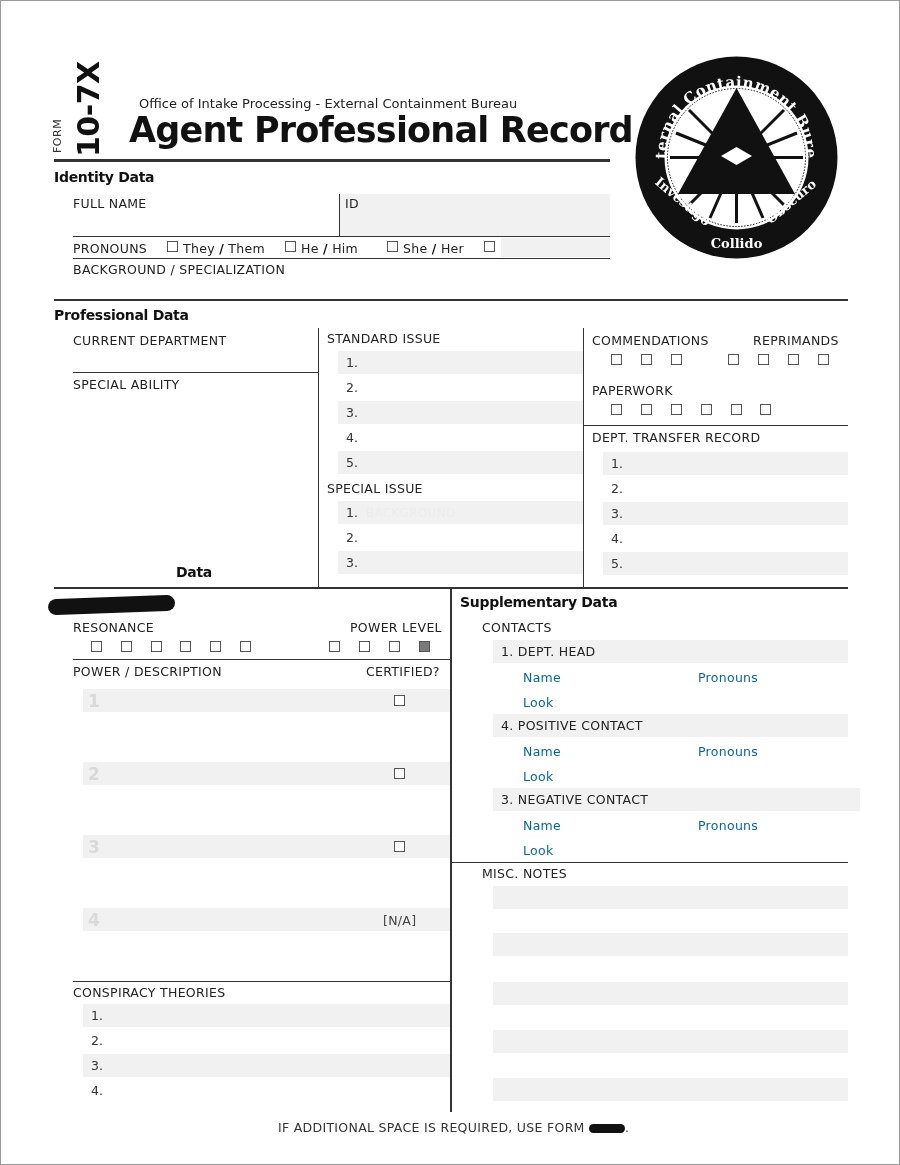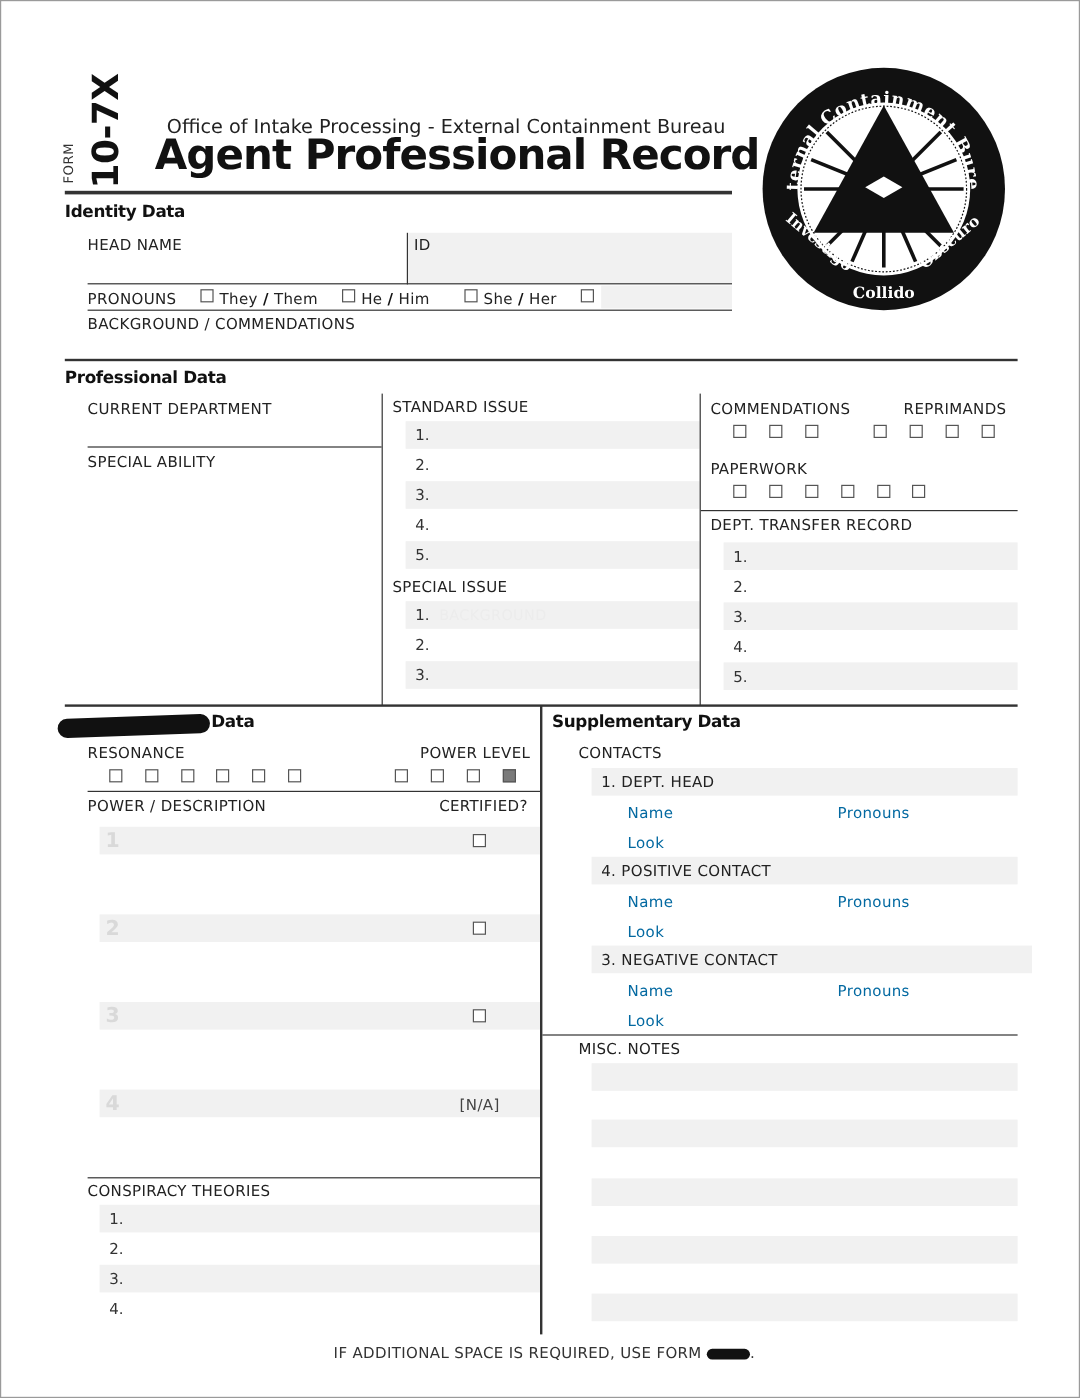--- a/index.html
+++ b/index.html
@@ -25,21 +25,21 @@
   .slash { font-weight: bold; color: #111; }
   .redact { position: absolute; background: #111; border-radius: 8px; }
 </style>
 </head>
 <body>
 
 <div class="page">
 
   <div class="abs" style="left:50px; top:152px; transform-origin:0 0; transform:rotate(-90deg); font-size:11px; color:#333; letter-spacing:0.5px;">FORM</div>
   <div class="abs" style="left:70px; top:156px; transform-origin:0 0; transform:rotate(-90deg); font-size:30px; font-weight:bold; color:#111; letter-spacing:-0.5px;">10-7X</div>
-  <div class="abs" style="left:138px; top:95px; font-size:16px; color:#222;">Office of Intake Processing - External Containment Bureau</div>
+  <div class="abs" style="left:138px; top:95px; font-size:13px; color:#222;">Office of Intake Processing - External Containment Bureau</div>
   <div class="abs title" style="left:128px; top:109px;">Agent Professional Record</div>
   <div class="hline2" style="left:53px; top:158px; width:556px; height:3px;"></div>
 
   <div class="abs" style="left:633px; top:54px; width:205px; height:205px;">
     <svg width="205" height="205" viewBox="0 0 205 205">
       <defs>
         <path id="arcTop" d="M 32 102 A 70 70 0 0 1 172 102"></path>
         <path id="arcBot" d="M 22 100 A 80 80 0 0 0 183 100"></path>
       </defs>
       <circle cx="102.5" cy="102.5" r="101" fill="#111"></circle>
@@ -64,39 +64,39 @@
         <textPath href="#arcTop" startOffset="50%" text-anchor="middle">External Containment Bureau</textPath>
       </text>
       <text x="46" y="150" font-family="'DejaVu Serif', serif" font-size="13" font-weight="bold" fill="#fff" transform="rotate(40 46 150)" text-anchor="middle">Investigo</text>
       <text x="102.5" y="193" font-family="'DejaVu Serif', serif" font-size="13" font-weight="bold" fill="#fff" text-anchor="middle">Collido</text>
       <text x="160" y="150" font-family="'DejaVu Serif', serif" font-size="13" font-weight="bold" fill="#fff" transform="rotate(-40 160 150)" text-anchor="middle">Obscuro</text>
     </svg>
   </div>
 
   <div class="abs section" style="left:53px; top:168px;">Identity Data</div>
 
-  <div class="abs lbl" style="left:72px; top:195px;">HEAD NAME</div>
+  <div class="abs lbl" style="left:72px; top:195px;">FULL NAME</div>
   <div class="abs" style="left:72px; top:210px; width:265px; height:24px;"></div>
   <div class="vline" style="left:338px; top:193px; height:43px;"></div>
   <div class="abs shade" style="left:339px; top:193px; width:270px; height:42px;"></div>
   <div class="abs lbl" style="left:344px; top:195px;">ID</div>
   <div class="hline" style="left:72px; top:235px; width:537px;"></div>
 
   <div class="abs lbl" style="left:72px; top:240px;">PRONOUNS</div>
   <div class="cb" style="left:166px; top:240px;"></div>
   <div class="abs lbl" style="left:182px; top:240px;"><span>They</span> <span class="slash">/</span> <span>Them</span></div>
   <div class="cb" style="left:284px; top:240px;"></div>
   <div class="abs lbl" style="left:300px; top:240px;"><span>He</span> <span class="slash">/</span> <span>Him</span></div>
   <div class="cb" style="left:386px; top:240px;"></div>
   <div class="abs lbl" style="left:402px; top:240px;"><span>She</span> <span class="slash">/</span> <span>Her</span></div>
   <div class="cb" style="left:483px; top:240px;"></div>
   <div class="abs shade" style="left:500px; top:237px; width:109px; height:19px;"></div>
   <div class="hline" style="left:72px; top:257px; width:537px;"></div>
 
-  <div class="abs lbl" style="left:72px; top:261px;">BACKGROUND / COMMENDATIONS</div>
+  <div class="abs lbl" style="left:72px; top:261px;">BACKGROUND / SPECIALIZATION</div>
   <div class="abs" style="left:72px; top:276px; width:537px; height:22px;"></div>
 
   <div class="hline2" style="left:53px; top:298px; width:794px;"></div>
 
   <div class="abs section" style="left:53px; top:306px;">Professional Data</div>
 
   <div class="abs lbl" style="left:72px; top:332px;">CURRENT DEPARTMENT</div>
   <div class="abs" style="left:72px; top:348px; width:244px; height:22px;"></div>
   <div class="hline" style="left:72px; top:371px; width:245px;"></div>
   <div class="abs lbl" style="left:72px; top:376px;">SPECIAL ABILITY</div>
@@ -167,21 +167,21 @@
   <div class="row" style="left:602px; top:526px; width:245px;">
       <span class="num">4.</span>
     </div>
   <div class="row shade" style="left:602px; top:551px; width:245px;">
       <span class="num">5.</span>
     </div>
 
   <div class="hline2" style="left:53px; top:586px; width:794px;"></div>
 
   <div class="redact" style="left:47px; top:596px; width:127px; height:16px; transform:rotate(-2deg);"></div>
-  <div class="abs section" style="left:175px; top:593px;">Data</div>
+  <div class="abs section" style="left:175px; top:563px;">Data</div>
 
   <div class="abs lbl" style="left:72px; top:619px;">RESONANCE</div>
   <div class="abs lbl" style="left:349px; top:619px;">POWER LEVEL</div>
   <div class="cb" style="left:90px; top:640px;"></div>
   <div class="cb" style="left:120px; top:640px;"></div>
   <div class="cb" style="left:150px; top:640px;"></div>
   <div class="cb" style="left:179px; top:640px;"></div>
   <div class="cb" style="left:209px; top:640px;"></div>
   <div class="cb" style="left:239px; top:640px;"></div>
   <div class="cb" style="left:328px; top:640px;"></div>

